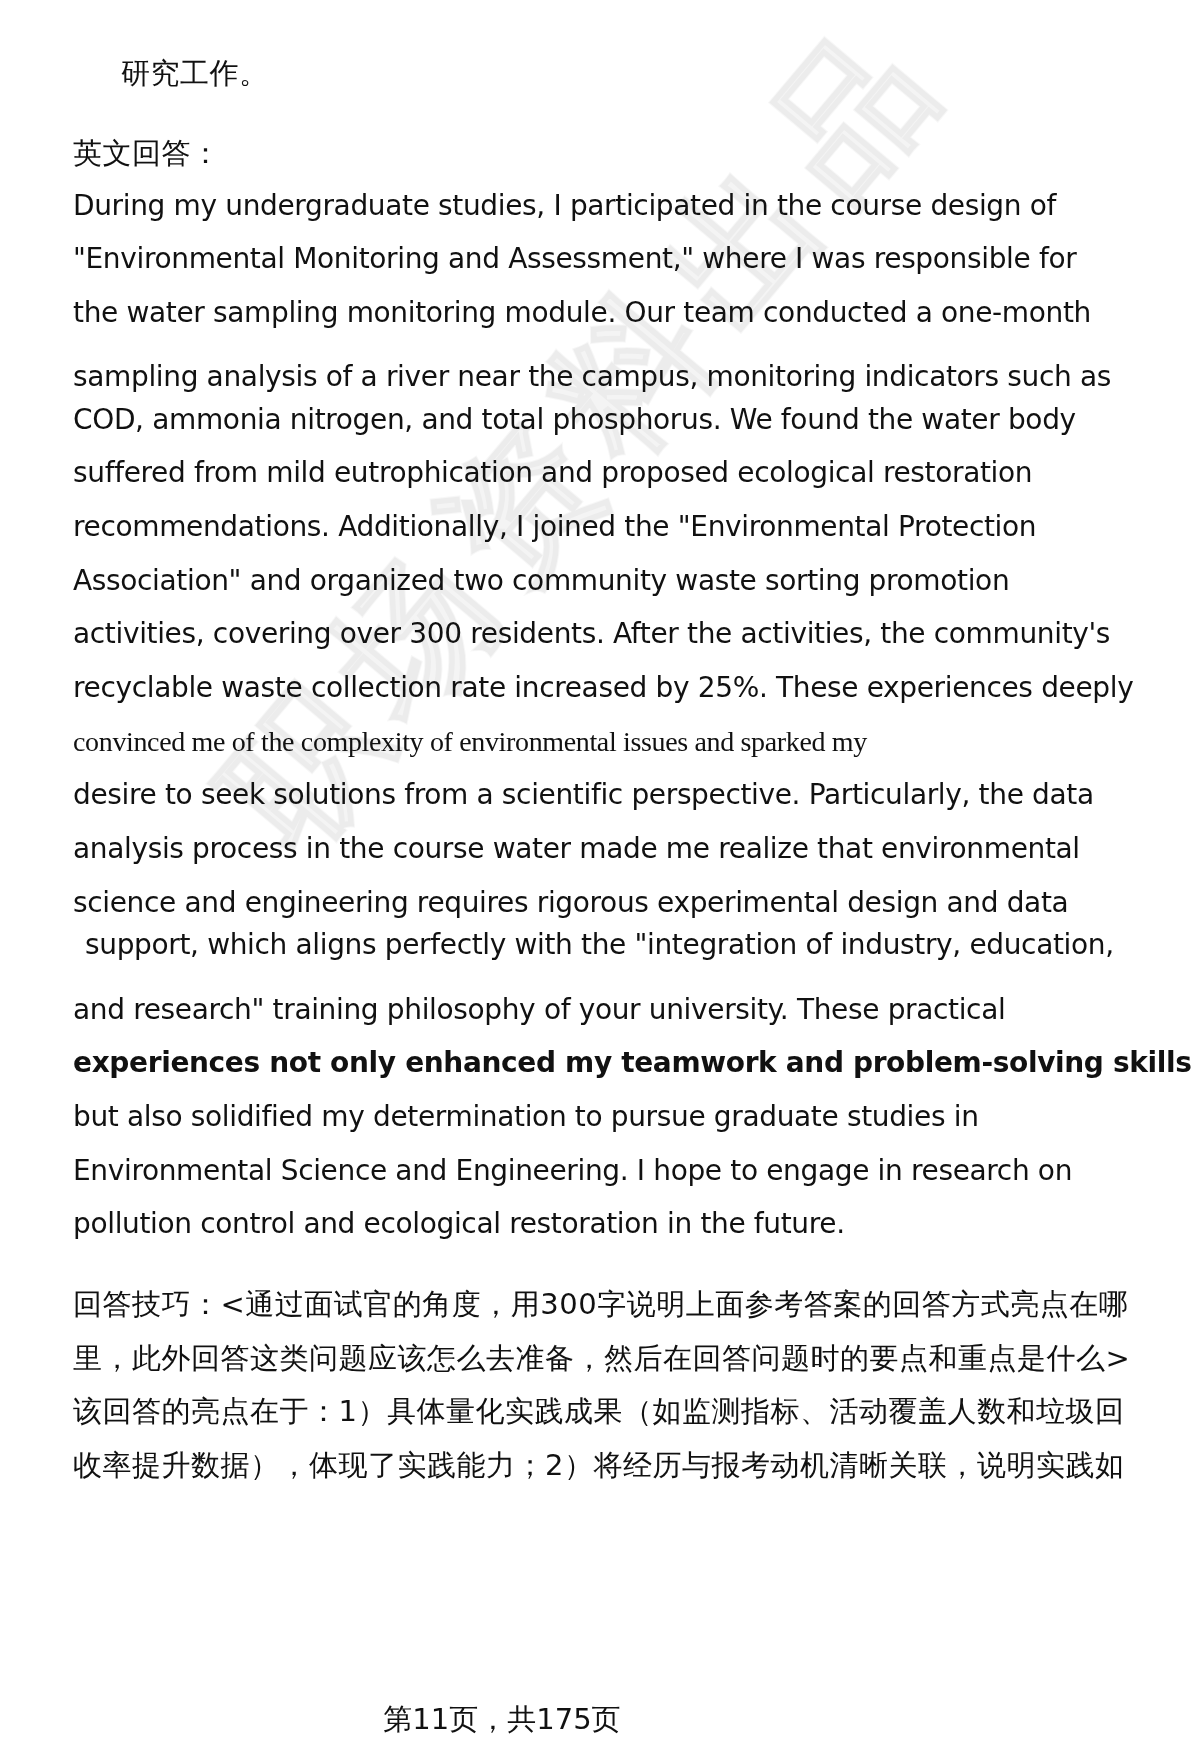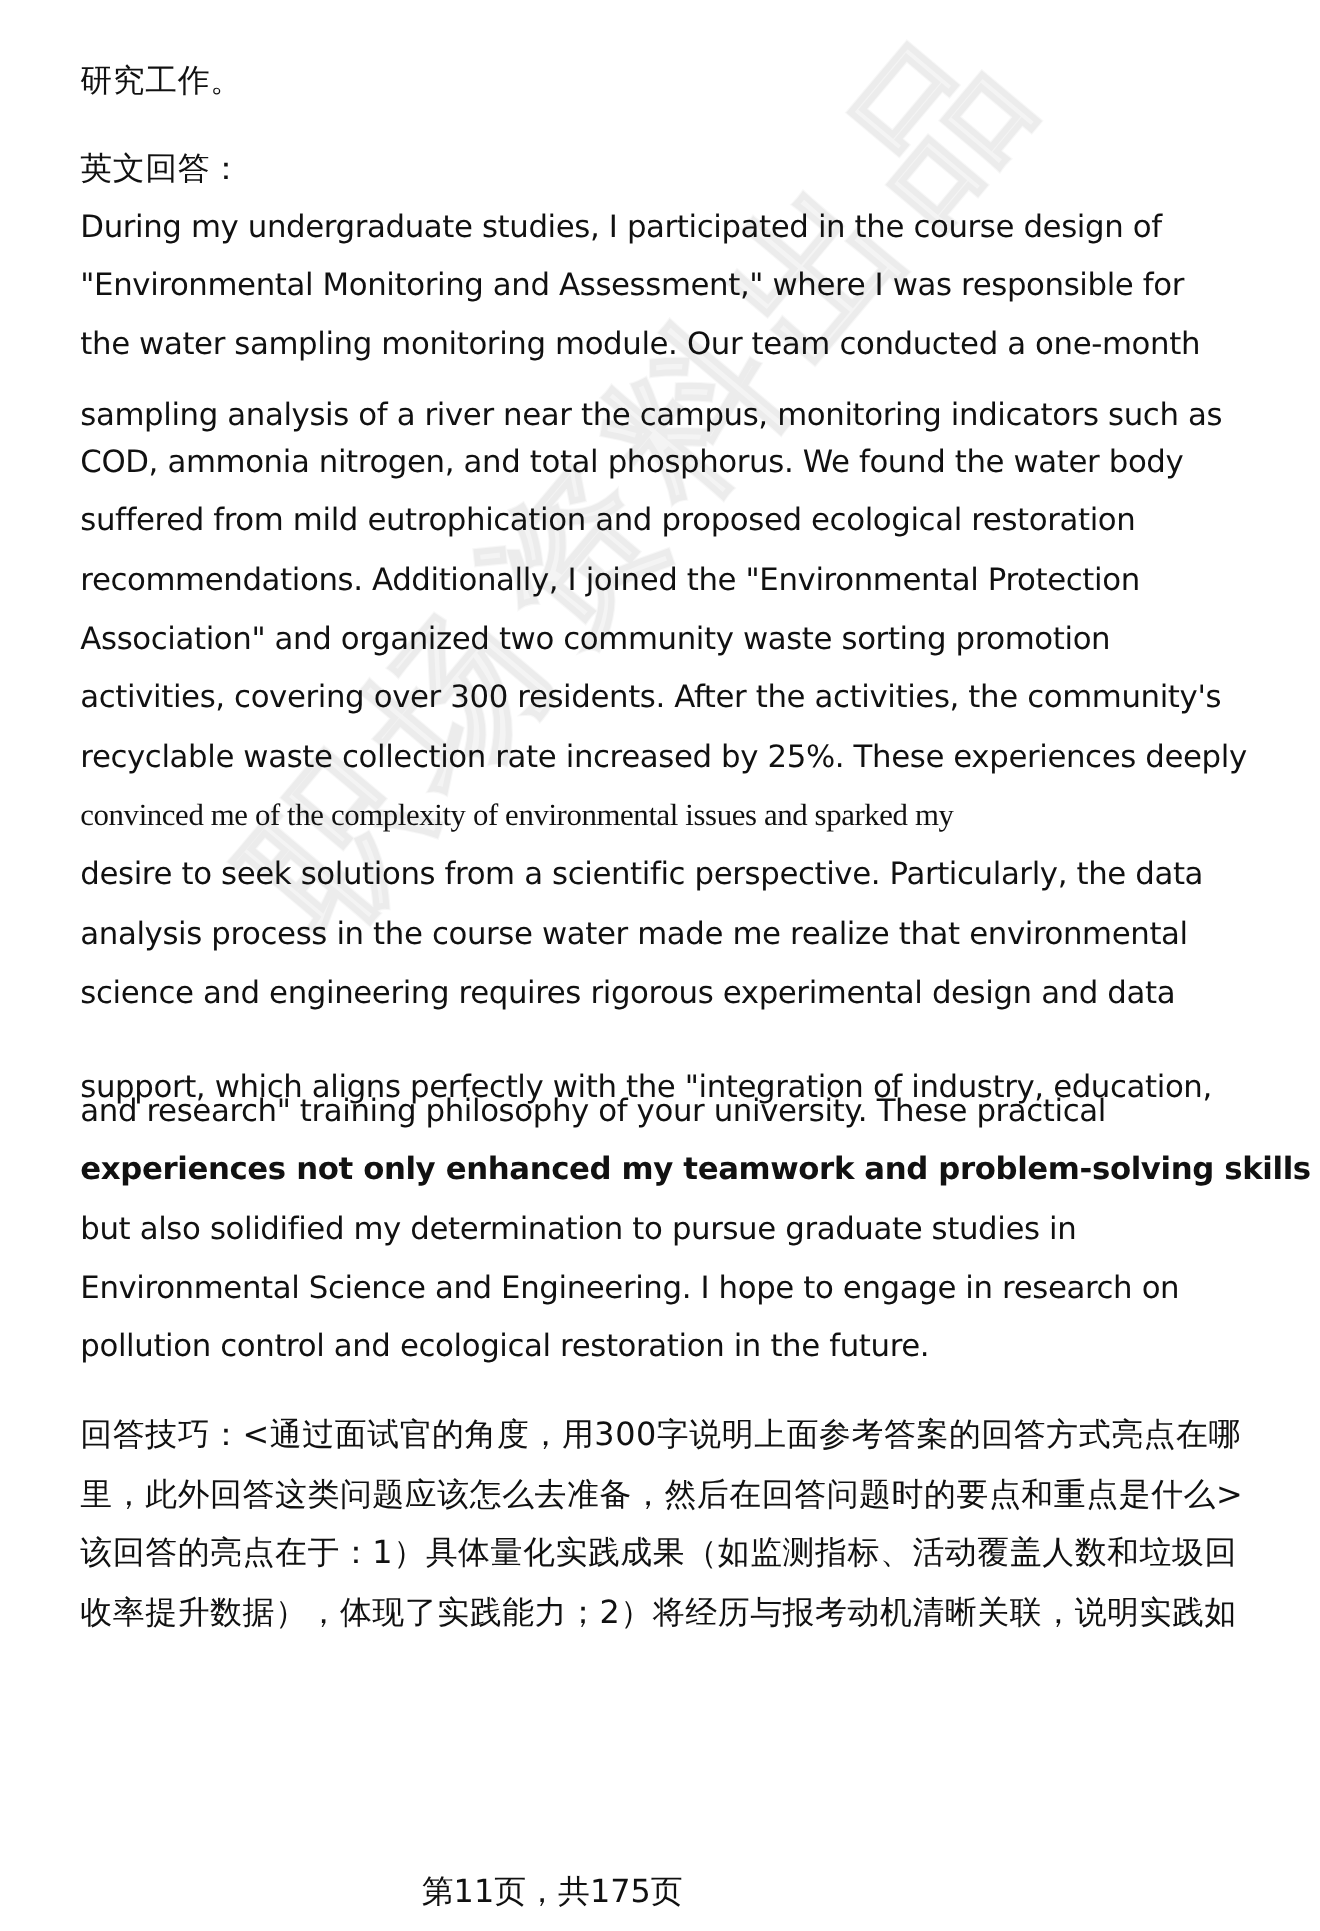--- a/index.html
+++ b/index.html
@@ -73,40 +73,40 @@
   </style>
 </head>
 <body>
 
 <div class="page">
 
   <div class="watermark">职场资料出品</div>
 
   <div class="content">
 
-    <div class="line zh" style="top:53px;">研究工作。</div>
+    <div class="line zh" style="top:53px;margin-left:48px;">研究工作。</div>
 
     <div class="line zh" style="top:133px;">英文回答：</div>
 
     <div>
       <div class="line en" style="top:186px;">During my undergraduate studies, I participated in the course design of</div>
       <div class="line en" style="top:239px;">"Environmental Monitoring and Assessment," where I was responsible for</div>
       <div class="line en" style="top:293px;">the water sampling monitoring module. Our team conducted a one-month</div>
       <div class="line en" style="top:357px;">sampling analysis of a river near the campus, monitoring indicators such as</div>
       <div class="line en" style="top:400px;">COD, ammonia nitrogen, and total phosphorus. We found the water body</div>
       <div class="line en" style="top:453px;">suffered from mild eutrophication and proposed ecological restoration</div>
       <div class="line en" style="top:507px;">recommendations. Additionally, I joined the "Environmental Protection</div>
       <div class="line en" style="top:561px;">Association" and organized two community waste sorting promotion</div>
       <div class="line en" style="top:614px;">activities, covering over 300 residents. After the activities, the community's</div>
       <div class="line en" style="top:668px;">recyclable waste collection rate increased by 25%. These experiences deeply</div>
       <div class="line en" style="top:722px;font-family:Liberation Serif, serif;">convinced me of the complexity of environmental issues and sparked my</div>
       <div class="line en" style="top:775px;">desire to seek solutions from a scientific perspective. Particularly, the data</div>
       <div class="line en" style="top:829px;">analysis process in the course water made me realize that environmental</div>
       <div class="line en" style="top:883px;">science and engineering requires rigorous experimental design and data</div>
-      <div class="line en" style="top:968px;">support, which aligns perfectly with the "integration of industry, education,</div>
+      <div class="line en" style="top:925px;margin-left:12px;">support, which aligns perfectly with the "integration of industry, education,</div>
       <div class="line en" style="top:990px;">and research" training philosophy of your university. These practical</div>
       <div class="line en" style="top:1043px;font-weight:bold;">experiences not only enhanced my teamwork and problem-solving skills</div>
       <div class="line en" style="top:1097px;">but also solidified my determination to pursue graduate studies in</div>
       <div class="line en" style="top:1151px;">Environmental Science and Engineering. I hope to engage in research on</div>
       <div class="line en" style="top:1204px;">pollution control and ecological restoration in the future.</div>
     </div>
 
     <div>
       <div class="line zh" style="top:1284px;">回答技巧：&lt;通过面试官的角度，用300字说明上面参考答案的回答方式亮点在哪</div>
       <div class="line zh" style="top:1338px;text-align:right;">里，此外回答这类问题应该怎么去准备，然后在回答问题时的要点和重点是什么&gt;</div>

